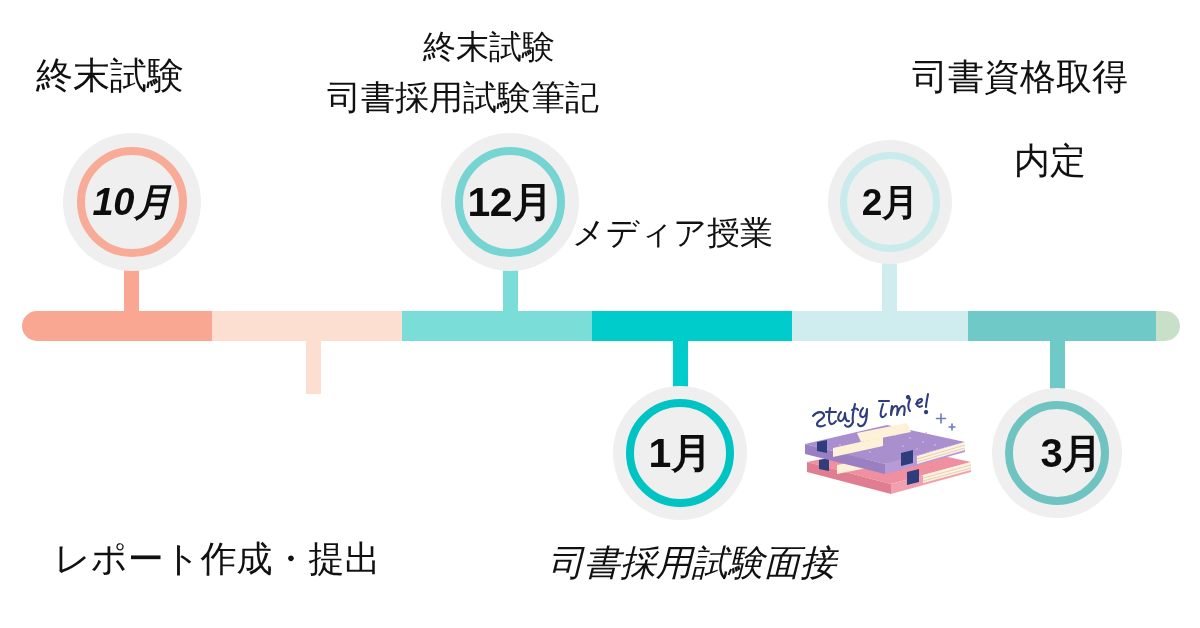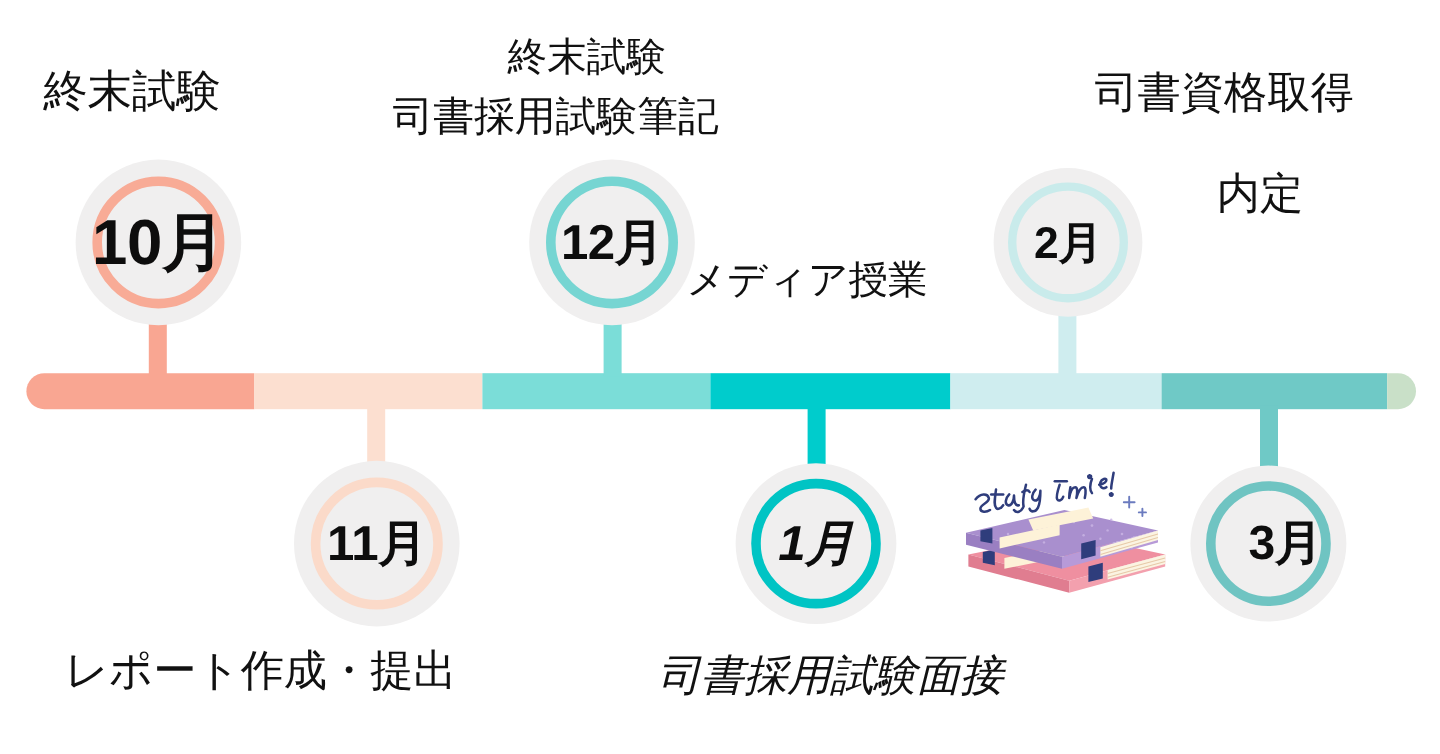--- a/index.html
+++ b/index.html
@@ -72,39 +72,35 @@
 
   <div class="stem" style="left: 124px; top: 258px; height: 56px; background: rgb(249, 166, 146);"></div>
   <div class="stem" style="left: 306px; top: 338px; height: 56px; background: rgb(252, 223, 208);"></div>
   <div class="stem" style="left: 503px; top: 258px; height: 56px; background: rgb(123, 221, 216);"></div>
   <div class="stem" style="left: 673px; top: 338px; height: 56px; background: rgb(0, 204, 204);"></div>
   <div class="stem" style="left: 882px; top: 258px; height: 56px; background: rgb(207, 237, 239);"></div>
   <div class="stem" style="left: 1050px; top: 338px; height: 56px; background: rgb(111, 201, 198);"></div>
 
   <div class="marker" style="left:63px; top:133px; width:138px; height:138px;">
     <div class="ring" style="left:14px; top:14px; width:110px; height:110px; border:8px solid #f8ab96;"></div>
-    <span class="marker-label" style="font-size:53px;">10月</span>
+    <span class="marker-label" style="font-size:38px;font-style:italic;">10月</span>
   </div>
 
   <div class="marker" style="left:441px; top:133px; width:138px; height:138px;text-align:center;">
     <div class="ring" style="left:14px; top:14px; width:110px; height:110px; border:8px solid #76d5d2;"></div>
     <span class="marker-label" style="font-size:41px;">12月</span>
   </div>
 
   <div class="marker" style="left:828px; top:140px; width:124px; height:124px;">
     <div class="ring" style="left:12px; top:12px; width:100px; height:100px; border:7px solid #c9ebeb;"></div>
     <span class="marker-label" style="font-size:37px;">2月</span>
   </div>
 
-  <div class="marker" style="left:245px; top:384px; width:138px; height:138px;">
-    <div class="ring" style="left:14px; top:14px; width:110px; height:110px; border:8px solid #fbdac9;"></div>
-    <span class="marker-label" style="font-size:41px;">11月</span>
-  </div>
 
-  <div class="marker" style="left:613px; top:386px; width:134px; height:134px;font-style:italic;">
+  <div class="marker" style="left:613px; top:386px; width:134px; height:134px;">
     <div class="ring" style="left:13px; top:13px; width:108px; height:108px; border:8px solid #00c4c4;"></div>
     <span class="marker-label" style="font-size:41px;">1月</span>
   </div>
 
   <div class="marker" style="left:992px; top:388px; width:130px; height:130px;">
     <div class="ring" style="left:13px; top:13px; width:104px; height:104px; border:8px solid #6fc4c2;"></div>
     <span class="marker-label" style="font-size:40px;margin-left:28px;">3月</span>
   </div>
 
   <div class="lbl" style="left:36px; top:52px; font-size:37px;">終末試験</div>

